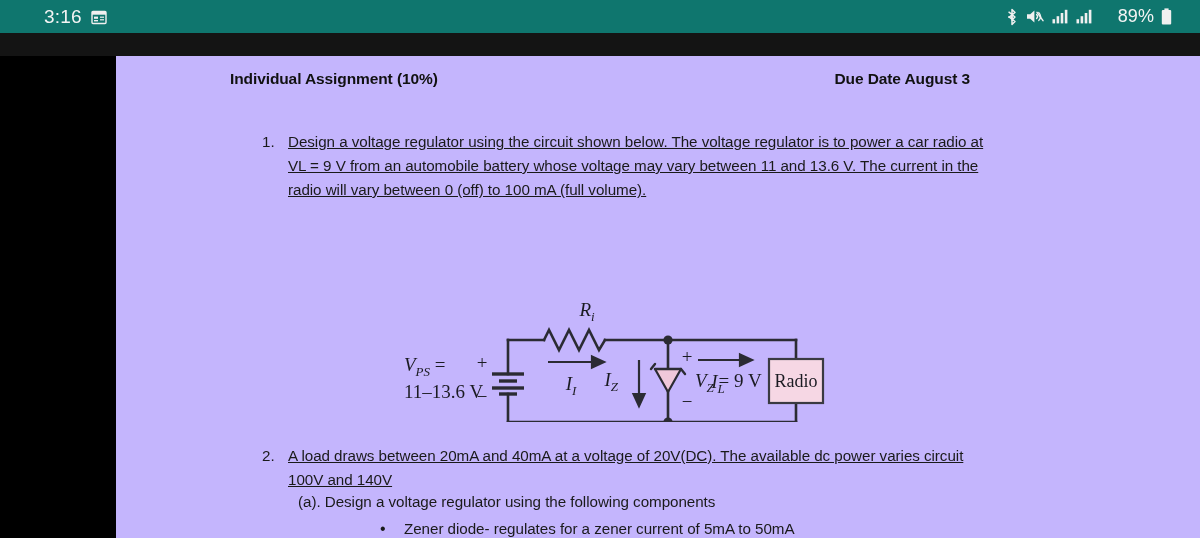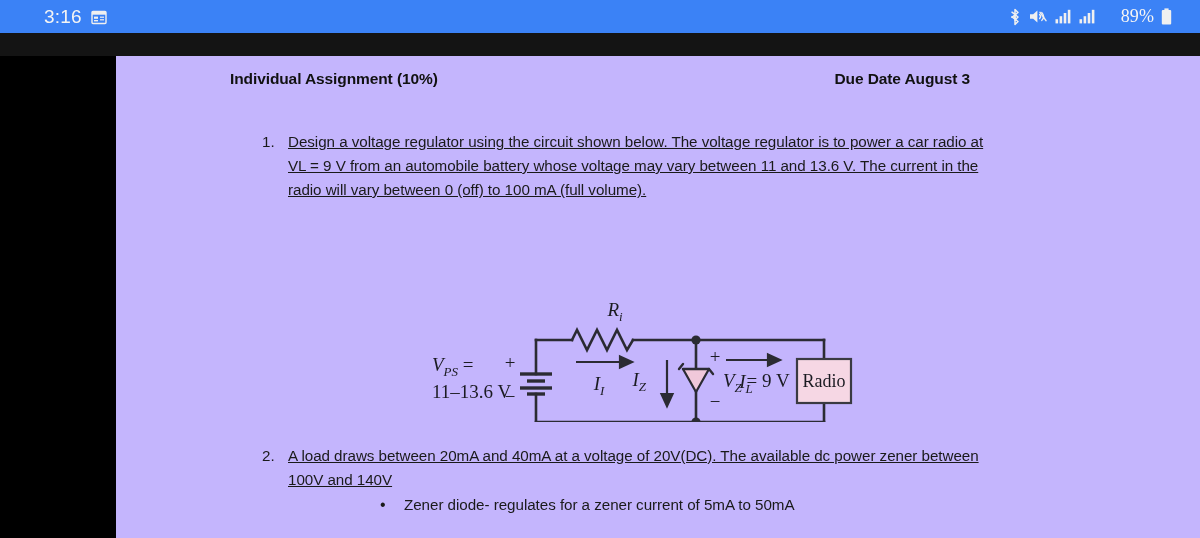--- a/index.html
+++ b/index.html
@@ -14,21 +14,21 @@
     font-family: "Liberation Sans", sans-serif;
     position: relative;
   }
 
   
   .statusbar {
     position: absolute;
     left: 0; top: 0;
     width: 1200px;
     height: 33px;
-    background: #3b82f6;
+    background: #0f766e;
     display: flex;
     align-items: center;
     justify-content: space-between;
     padding: 16px 18px;
     box-sizing: border-box;
     color: #f2f2f2;
   }
   .sb-left {
     display: flex;
     align-items: center;
@@ -46,21 +46,20 @@
     display: flex;
     align-items: center;
     gap: 7px;
     padding-right: 10px;
   }
   .sb-battery-text {
     font-size: 18px;
     color: #f4f4f4;
     letter-spacing: .1px;
     margin-left: 18px;
-    font-family: Liberation Serif, serif;
   }
   .icon-sv { display: block; }
 
   
   .darkband {
     position: absolute;
     left: 0; top: 33px;
     width: 1200px;
     height: 23px;
     background: #141414;
@@ -142,21 +141,20 @@
     line-height: 1.45;
   }
 
   
   .circuit {
     position: absolute;
     left: 280px;
     top: 186px;
     width: 470px;
     height: 180px;
-    margin-left: 28px;
   }
   .circuit svg { display: block; }
 </style>
 </head>
 <body>
 
 <div class="statusbar">
   <div class="sb-left">
     <span class="sb-clock">3:16</span>
     <span>
@@ -316,23 +314,24 @@
           <tspan font-style="italic">V</tspan><tspan dy="5" font-size="13" font-style="italic">Z</tspan><tspan dy="-5" font-size="19"> </tspan><tspan font-size="19">= 9 V</tspan>
         </text>
 
         <text x="400" y="145" font-size="18" text-anchor="middle">Radio</text>
       </g>
     </svg>
   </div>
 
   <div class="qblock" id="q2">
     <span class="qnum">2.</span>
-    <span class="qbody">A load draws between 20mA and 40mA at a voltage of 20V(DC). The available dc power zener between 100V and 140V</span>
+    <span class="qbody">A load draws between 20mA and 40mA at a voltage of 20V(DC). The available dc power varies circuit 100V and 140V</span>
   </div>
 
   <div class="sublist">
+    <div>(a). Design a voltage regulator using the following components</div>
     <div class="bullet-row">
       <span class="bullet-dot">•</span>
       <span>Zener diode- regulates for a zener current of 5mA to 50mA</span>
     </div>
   </div>
 
 </div>
 
 </body></html>

